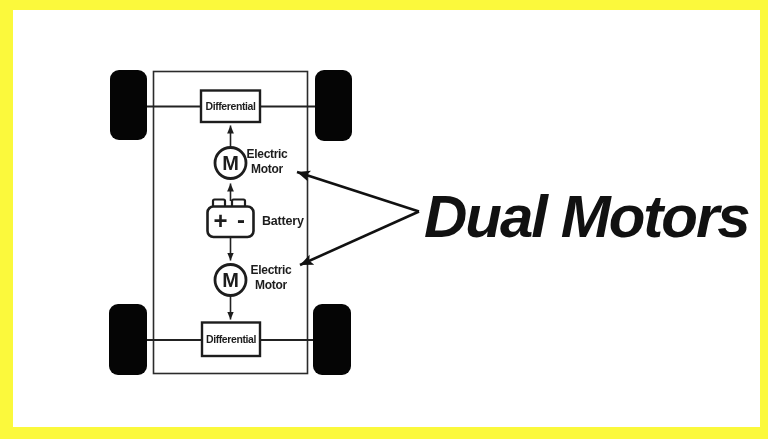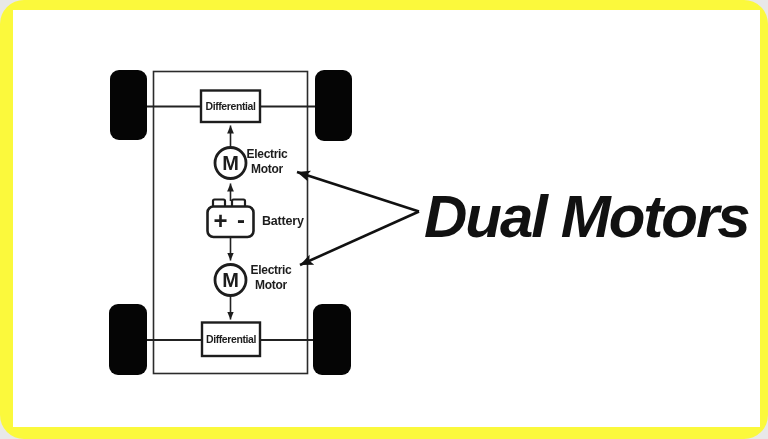--- a/index.html
+++ b/index.html
@@ -2,21 +2,20 @@
 <html><head>
 <meta charset="utf-8">
 <style>
   html,body { margin:0; padding:0; background:#e8e8e8; }
   .stage {
     position:relative;
     width:768px; height:439px;
     background:#FBF93C;
     overflow:hidden;
     font-family:"Liberation Sans", sans-serif;
-    border-radius:24px;
   }
   .canvas {
     position:absolute;
     left:13px; top:10px; right:8px; bottom:12px;
     background:#ffffff;
   }
   svg.diagram {
     position:absolute; left:0; top:0;
     width:768px; height:439px;
   }

